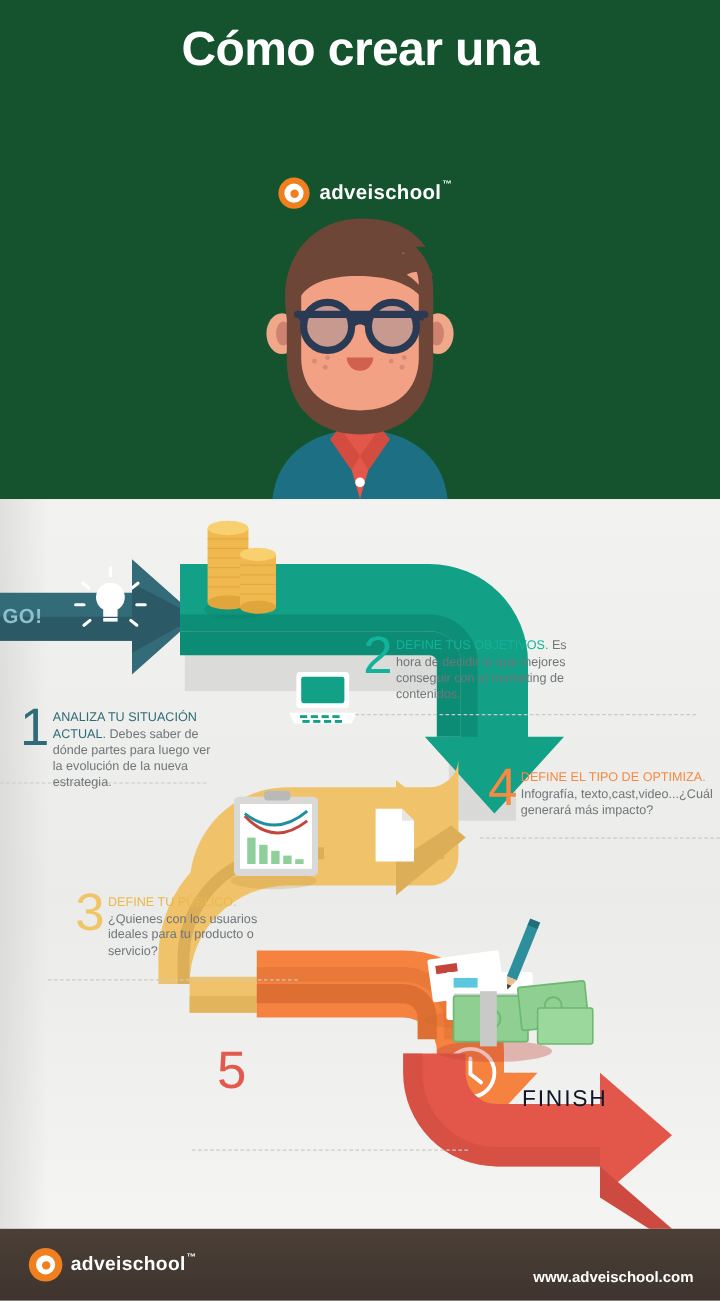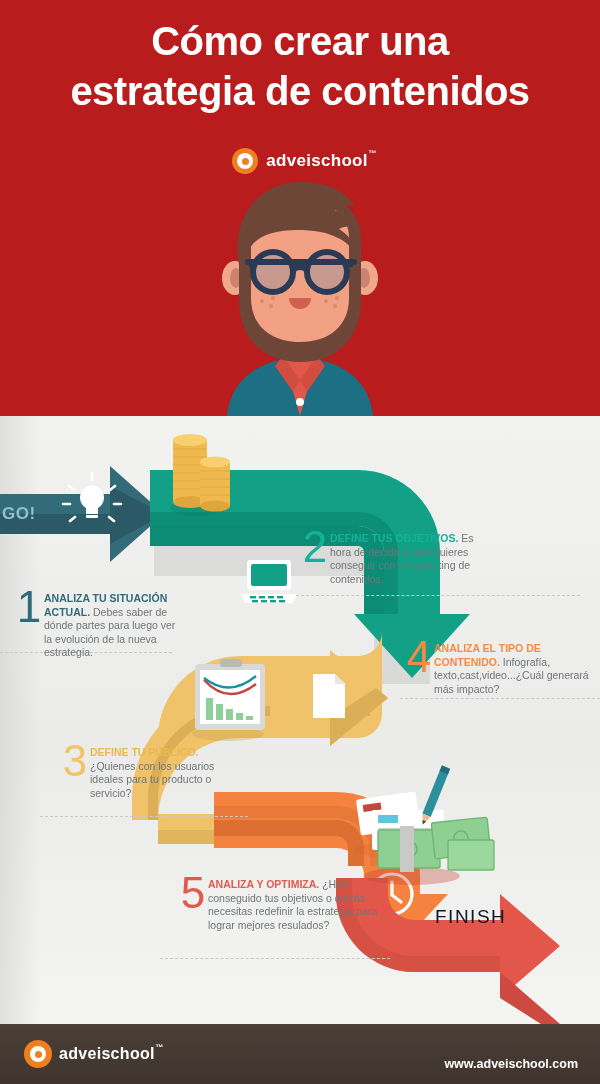--- a/index.html
+++ b/index.html
@@ -8,21 +8,21 @@
     font-family:"Liberation Sans", sans-serif;
     background:#f0f0ee;
     position:relative;
     overflow:hidden;
   }
   #page { position:relative; width:600px; height:1084px; overflow:hidden; }
 
   
   .header {
     position:absolute; left:0; top:0; width:600px; height:416px;
-    background:#b91c1c;
+    background:#14532d;
     overflow:hidden;
   }
   .title {
     position:absolute; left:0; top:16px; width:600px;
     text-align:center;
     color:#ffffff;
     font-size:40px; font-weight:bold; line-height:1.25;
     letter-spacing:-0.5px;
   }
   .logo-top {
@@ -91,21 +91,21 @@
   
   .step { position:absolute; display:flex; align-items:flex-start; }
   .step .num {
     font-size:44px; line-height:38px; font-weight:300;
     flex:none; width:30px; text-align:center;
   }
   .step .txt {
     font-size:10.5px; line-height:13.5px; color:#6f7679;
     padding-top:4px;
   }
-  .step .txt b { font-weight:bold; }
+  .step .txt b { font-weight:normal; }
 
   .step1 { left:14px; top:588px; width:168px; }
   .step1 .num { color:#2f6b78; }
   .step1 .txt b { color:#2f6b78; }
 
   .step2 { left:300px; top:528px; width:190px; }
   .step2 .num { color:#12b39a; }
   .step2 .txt b { color:#12b39a; }
 
   .step3 { left:60px; top:742px; width:178px; }
@@ -133,21 +133,20 @@
 </style>
 </head>
 <body>
 
 <div id="page">
 
   <div class="header">
 
     <div class="title">
       <div>Cómo crear una</div>
-      <div>estrategia de contenidos</div>
     </div>
 
     <div class="logo-top">
       <span class="logo-mark">
         <span class="ring">
           <span class="dot"></span>
         </span>
       </span>
       <span class="logo-word">
         <span>adveischool</span>
@@ -380,43 +379,40 @@
   <div class="step step1">
     <div class="num">1</div>
     <div class="txt">
       <b>ANALIZA TU SITUACIÓN ACTUAL.</b><span> Debes saber de dónde partes para luego ver la evolución de la nueva estrategia.</span>
     </div>
   </div>
 
   <div class="step step2">
     <div class="num">2</div>
     <div class="txt">
-      <b>DEFINE TUS OBJETIVOS.</b><span> Es hora de decidir lo que quieres conseguir con el marketing de contenidos.</span>
+      <b>DEFINE TUS OBJETIVOS.</b><span> Es hora de decidir lo que mejores conseguir con el marketing de contenidos.</span>
     </div>
   </div>
 
   <div class="step step3">
     <div class="num">3</div>
     <div class="txt">
       <b>DEFINE TU PÚBLICO.</b><span> ¿Quienes con los usuarios ideales para tu producto o servicio?</span>
     </div>
   </div>
 
   <div class="step step4">
     <div class="num">4</div>
     <div class="txt">
-      <b>ANALIZA EL TIPO DE CONTENIDO.</b><span> Infografía, texto,cast,video...¿Cuál generará más impacto?</span>
+      <b>DEFINE EL TIPO DE OPTIMIZA.</b><span> Infografía, texto,cast,video...¿Cuál generará más impacto?</span>
     </div>
   </div>
 
   <div class="step step5">
     <div class="num">5</div>
-    <div class="txt">
-      <b>ANALIZA Y OPTIMIZA.</b><span> ¿Has conseguido tus objetivos o quizás necesitas redefinir la estrategia para lograr mejores resulados?</span>
-    </div>
   </div>
 
   <div class="footer">
     <div class="footer-logo">
       <span class="logo-mark">
         <span class="ring">
           <span class="dot"></span>
         </span>
       </span>
       <span class="logo-word">

